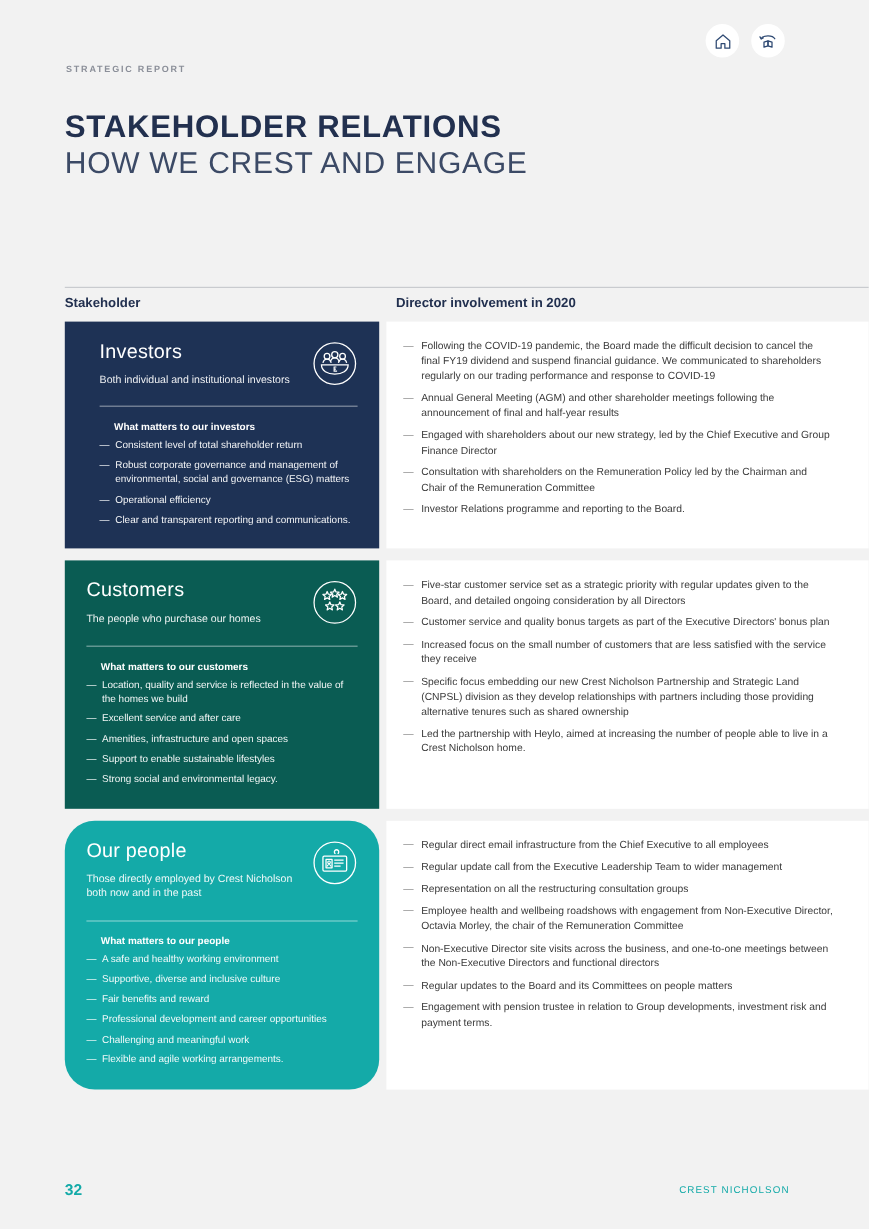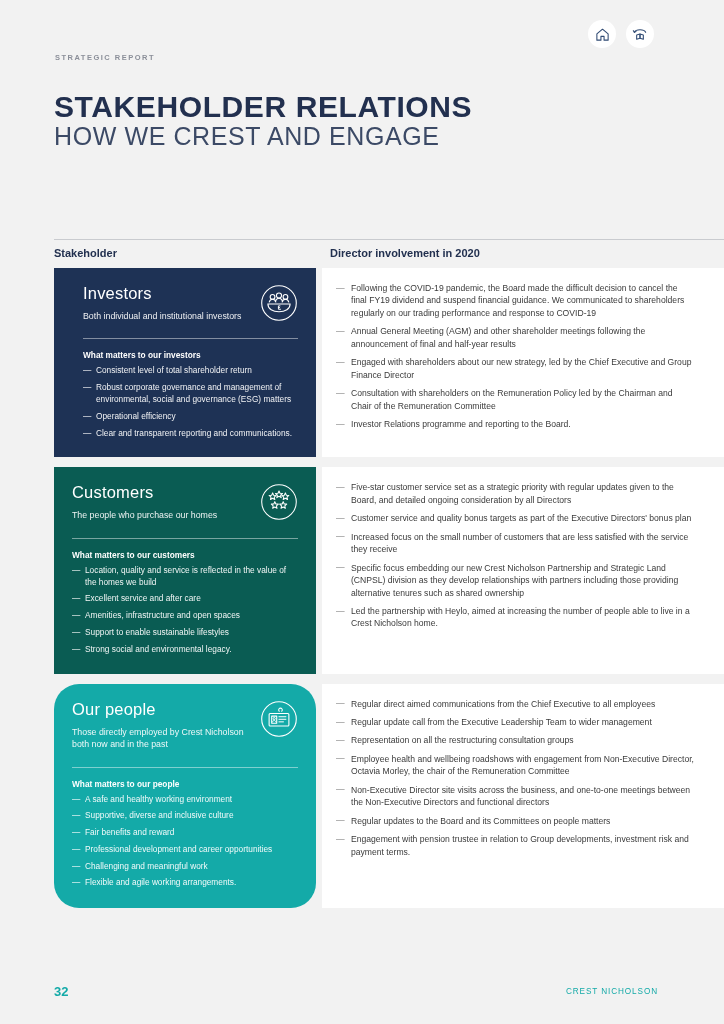--- a/index.html
+++ b/index.html
@@ -25,21 +25,21 @@
   .nav-icon-btn svg { display: block; }
 
   
   .eyebrow {
     position: absolute; left: 55px; top: 53px;
     font-size: 7.5px; letter-spacing: 1.5px; font-weight: bold;
     color: #8b8f99; text-transform: uppercase;
   }
   .title-main {
     position: absolute; left: 54px; top: 90px;
-    font-size: 30px; font-weight: bold; letter-spacing: 0.6px;
+    font-size: 26px; font-weight: bold; letter-spacing: 0.6px;
     color: #22304f;
   }
   .title-sub {
     position: absolute; left: 54px; top: 122px;
     font-size: 25px; font-weight: 400; letter-spacing: 0.6px;
     color: #3c4a66;
   }
 
   
   .rule-top {
@@ -77,21 +77,21 @@
   .card-desc {
     font-size: 8.8px; line-height: 1.42; font-weight: 400;
     color: rgba(255,255,255,0.93);
     max-width: 185px;
   }
   .card-rule {
     height: 1px; background: rgba(255,255,255,0.45);
     margin: 16px 0 11px 0;
   }
   .card-matters {
-    font-size: 8.3px; font-weight: bold; margin-bottom: 5px;
+    font-size: 8.3px; font-weight: bold; margin-bottom: 5px; margin-left: 12px;
   }
   .card-list { list-style: none; }
   .card-list li {
     position: relative; padding-left: 13px;
     font-size: 8.3px; line-height: 1.42; margin-bottom: 5px;
     color: rgba(255,255,255,0.94);
   }
   .card-list li:last-child { margin-bottom: 0; }
   .card-list li .dash {
     position: absolute; left: 0; top: 0;
@@ -258,21 +258,21 @@
       <rect x="9.6" y="14.2" width="20.8" height="13.1" rx="1.1"></rect>
       <rect x="12.3" y="17.0" width="5.3" height="7.4"></rect>
       <circle cx="14.95" cy="19.6" r="1.15" stroke-width="0.95"></circle>
       <path d="M13.1 23.4 c0.35-1.3 1.0-1.85 1.85-1.85 s1.5 .55 1.85 1.85" stroke-width="0.95"></path>
       <path d="M19.5 17.6 h8.2 M19.5 20.3 h8.2 M19.5 23.0 h5.6" stroke-width="1.05"></path>
     </svg>
           </div>
         </div>
         <div class="detail" style="min-height: 224px;">
           <ul class="detail-list">
-            <li><span class="dash">—</span><span>Regular direct aimed communications from the Chief Executive to all employees</span></li>
+            <li><span class="dash">—</span><span>Regular direct email infrastructure from the Chief Executive to all employees</span></li>
             <li><span class="dash">—</span><span>Regular update call from the Executive Leadership Team to wider management</span></li>
             <li><span class="dash">—</span><span>Representation on all the restructuring consultation groups</span></li>
             <li><span class="dash">—</span><span>Employee health and wellbeing roadshows with engagement from Non-Executive Director, Octavia Morley, the chair of the Remuneration Committee</span></li>
             <li><span class="dash">—</span><span>Non-Executive Director site visits across the business, and one-to-one meetings between the Non-Executive Directors and functional directors</span></li>
             <li><span class="dash">—</span><span>Regular updates to the Board and its Committees on people matters</span></li>
             <li><span class="dash">—</span><span>Engagement with pension trustee in relation to Group developments, investment risk and payment terms.</span></li>
           </ul>
         </div>
       </div>
     </div>

